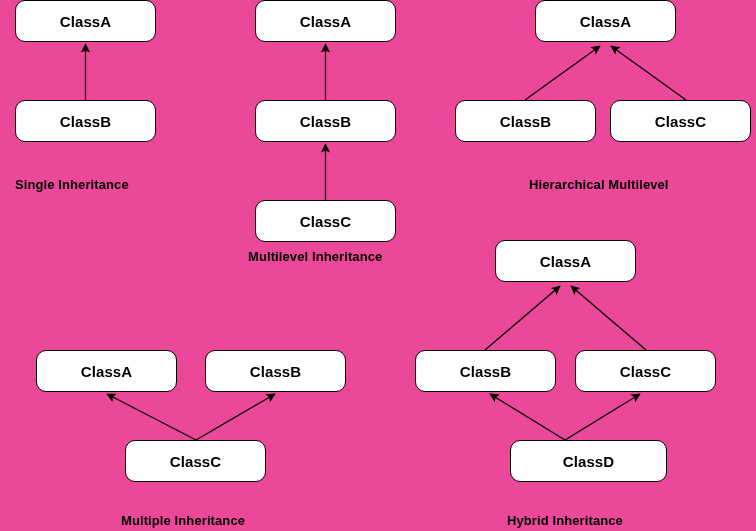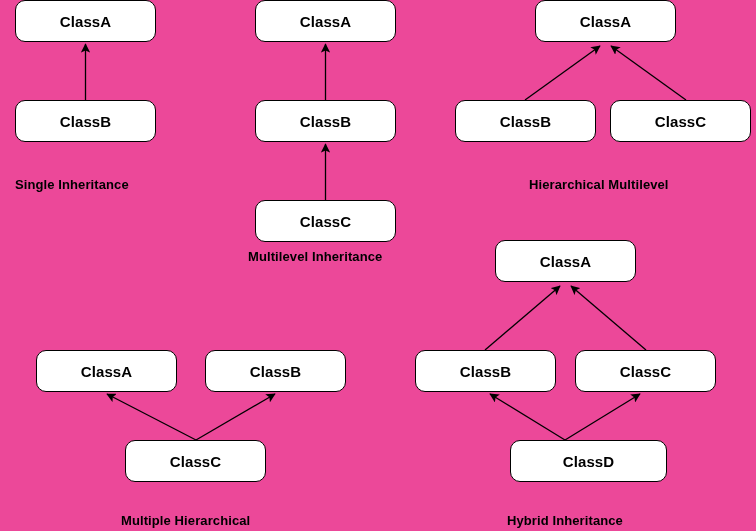--- a/index.html
+++ b/index.html
@@ -92,17 +92,17 @@
       <div class="node" style="left: 125px; top: 440px; width: 141px; height: 42px;">ClassC</div>
       <div class="node" style="left: 495px; top: 240px; width: 141px; height: 42px;">ClassA</div>
       <div class="node" style="left: 415px; top: 350px; width: 141px; height: 42px;">ClassB</div>
       <div class="node" style="left: 575px; top: 350px; width: 141px; height: 42px;">ClassC</div>
       <div class="node" style="left: 495px; top: 440px; width: 157px; height: 42px; margin-left: 15px;">ClassD</div>
     </div>
   <div id="caption-layer">
       <div class="caption" style="left: 15px; top: 177px;">Single Inheritance</div>
       <div class="caption" style="left: 248px; top: 249px;">Multilevel Inheritance</div>
       <div class="caption" style="left: 529px; top: 177px;">Hierarchical Multilevel</div>
-      <div class="caption" style="left: 121px; top: 513px;">Multiple Hierarchical</div>
+      <div class="caption" style="left: 121px; top: 513px;">Multiple Inheritance</div>
       <div class="caption" style="left: 507px; top: 513px;">Hybrid Inheritance</div>
     </div>
 
 </div>
 
 </body></html>

